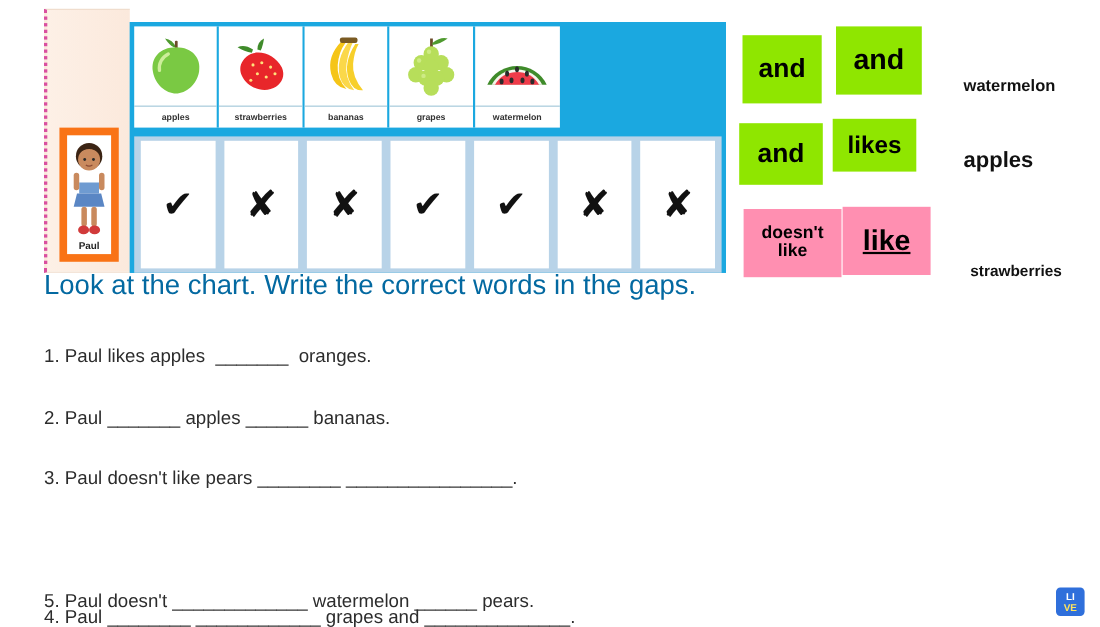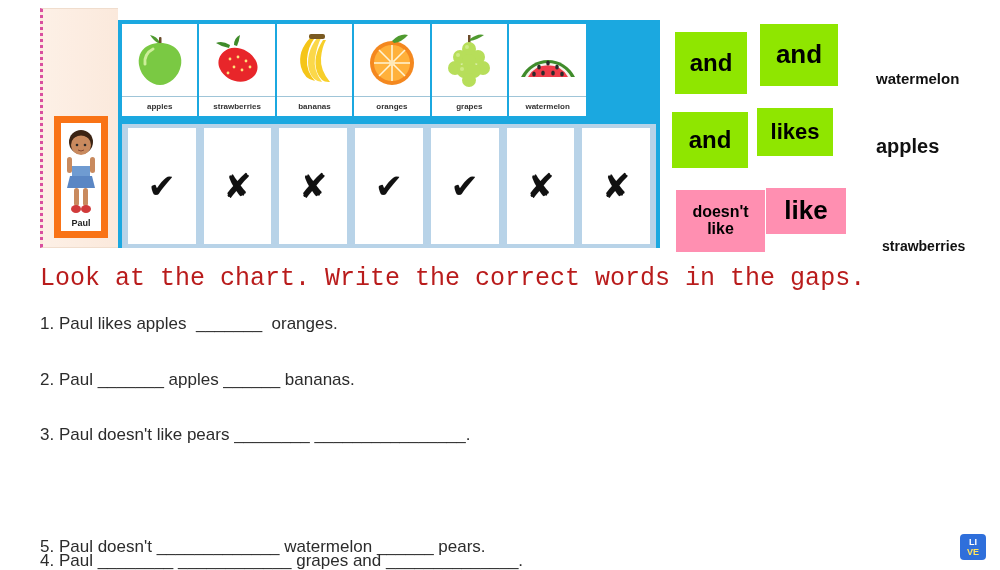--- a/index.html
+++ b/index.html
@@ -130,24 +130,24 @@
   .right-word {
     position: absolute;
     font-weight: bold;
     color: #111;
     font-family: "Liberation Sans", sans-serif;
   }
 
   
   #instruction {
     position: absolute;
-    left: 40px; top: 264px;
+    left: 40px; top: 245px;
     font-size: 25px;
-    color: #b91c1c;
-    font-family: Liberation Mono, monospace;
+    color: #0369a1;
+    font-family: Liberation Sans, sans-serif;
   }
   .sentence {
     position: absolute;
     left: 40px;
     font-size: 17px;
     color: #2c2c2c;
     font-family: "Liberation Sans", sans-serif;
     white-space: pre;
   }
 
@@ -249,37 +249,20 @@
           <svg width="62" height="62" viewBox="0 0 62 62">
             <path d="M28 8 q-14 14 -10 30 q3 12 14 14 q-9 -10 -8 -22 q1 -12 7 -20z" fill="#f5c518"></path>
             <path d="M34 9 q-12 16 -8 32 q3 11 13 12 q-9 -12 -7 -24 q2 -12 6 -20z" fill="#fbd84a"></path>
             <path d="M40 11 q-11 17 -6 32 q4 11 13 10 q-10 -12 -9 -24 q1 -11 5 -18z" fill="#f7cf2a"></path>
             <rect x="26" y="5" width="16" height="5" rx="2" fill="#7a5a22"></rect>
           </svg>
         </div>
         <div class="fruit-name">bananas</div>
       </div>
 
-      <div class="fruit-cell">
-        <div class="fruit-img">
-          <svg width="62" height="62" viewBox="0 0 62 62">
-            <circle cx="31" cy="34" r="22" fill="#f4881f"></circle>
-            <circle cx="31" cy="34" r="18" fill="#ffb13b"></circle>
-            <g stroke="#fff4d6" stroke-width="1.6">
-              <line x1="31" y1="16" x2="31" y2="52"></line>
-              <line x1="13" y1="34" x2="49" y2="34"></line>
-              <line x1="18" y1="21" x2="44" y2="47"></line>
-              <line x1="44" y1="21" x2="18" y2="47"></line>
-            </g>
-            <circle cx="31" cy="34" r="3" fill="#ffe9b8"></circle>
-            <path d="M31 12 q8 -8 16 -6 q-6 7 -14 8z" fill="#4f9a2f"></path>
-          </svg>
-        </div>
-        <div class="fruit-name">oranges</div>
-      </div>
 
       <div class="fruit-cell">
         <div class="fruit-img">
           <svg width="62" height="62" viewBox="0 0 62 62">
             <rect x="30" y="6" width="2.5" height="10" fill="#6b4b2a"></rect>
             <path d="M32 10 q8 -6 14 -4 q-7 5 -14 6z" fill="#4f9a2f"></path>
             <g fill="#b7de5a">
               <circle cx="31" cy="20" r="7"></circle>
               <circle cx="22" cy="28" r="7"></circle>
               <circle cx="40" cy="28" r="7"></circle>
@@ -337,21 +320,21 @@
 <div class="word-tile tile-green" style="left:675px; top:32px; width:72px; height:62px; font-size:24px;">and</div>
 
 <div class="word-tile tile-green" style="left:760px; top:24px; width:78px; height:62px; font-size:26px;">and</div>
 
 <div class="word-tile tile-green" style="left:672px; top:112px; width:76px; height:56px; font-size:24px;">and</div>
 
 <div class="word-tile tile-green" style="left:757px; top:108px; width:76px; height:48px; font-size:22px;">likes</div>
 
 <div class="word-tile tile-pink" style="left:676px; top:190px; width:89px; height:62px; font-size:16px; padding:0 6px;">doesn't like</div>
 
-<div class="word-tile tile-pink" style="left:766px; top:188px; width:80px; height:46px; font-size:26px;">like</div>
+<div class="word-tile tile-pink" style="left:766px; top:188px; width:80px; height:62px; font-size:26px;text-decoration:underline;">like</div>
 
 <div class="right-word" style="left:876px; top:70px; font-size:15px;">watermelon</div>
 
 <div class="right-word" style="left:876px; top:135px; font-size:20px;">apples</div>
 
 <div class="right-word" style="left:882px; top:238px; font-size:14px;">strawberries</div>
 
 <div id="instruction">Look at the chart. Write the correct words in the gaps.</div>
 
 <div class="sentence" style="top:314px;">1. Paul likes apples  _______  oranges.</div>

